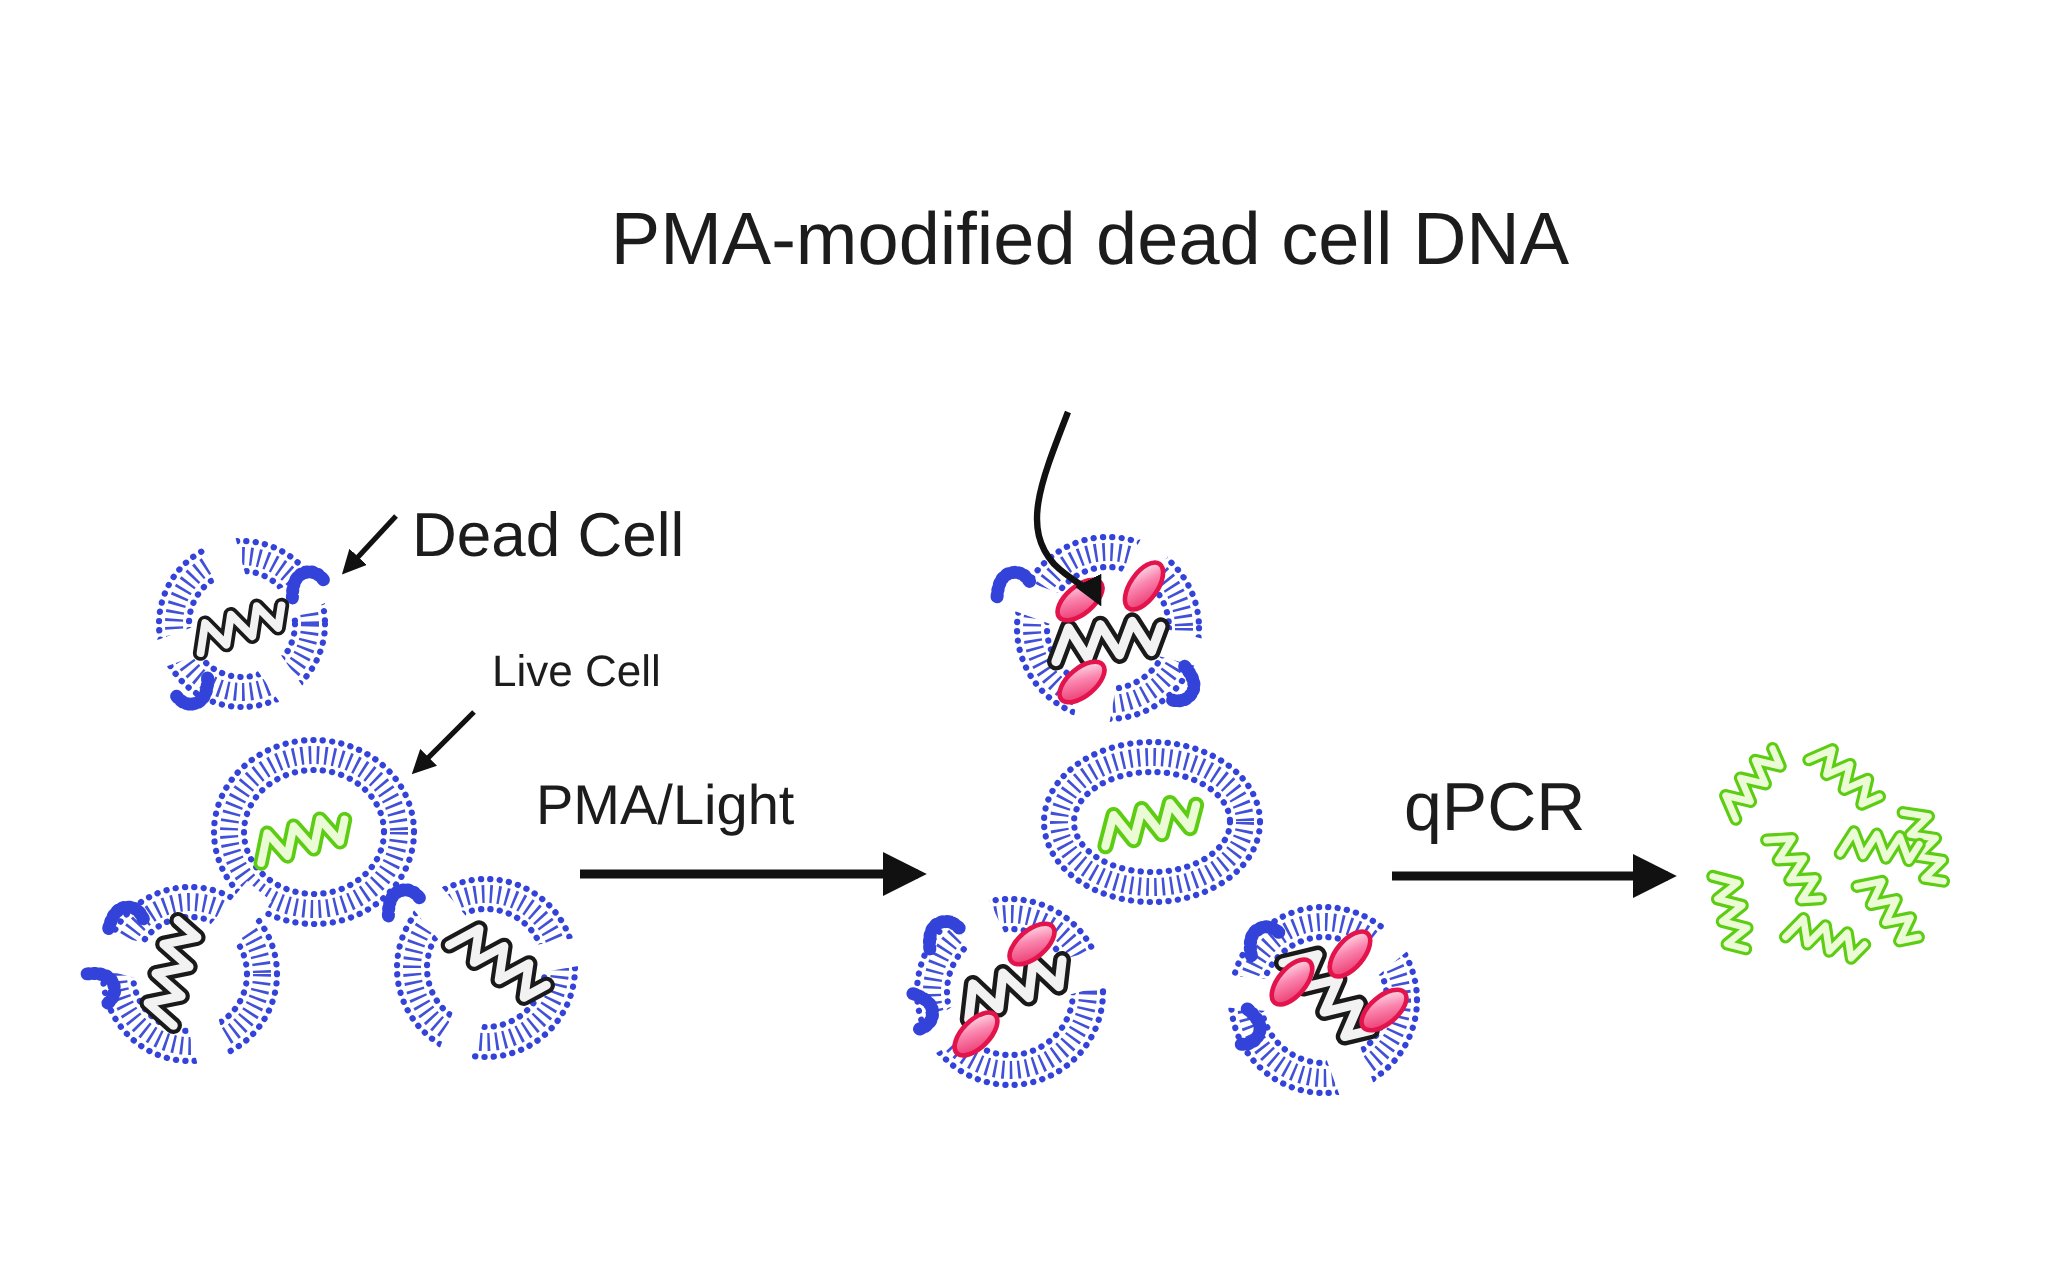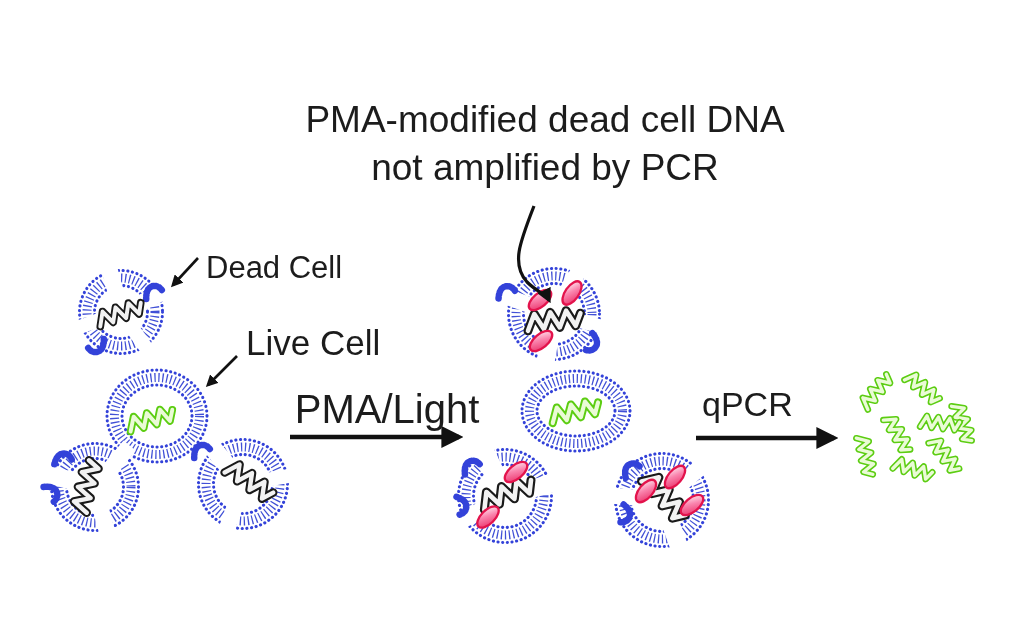--- a/index.html
+++ b/index.html
@@ -3,22 +3,22 @@
 <meta charset="utf-8">
 <style>
   html,body{margin:0;padding:0;background:#fff;}
   .canvas{position:relative;width:1024px;height:631px;background:#ffffff;
           font-family:"Liberation Sans",sans-serif;overflow:hidden;}
   svg.art{position:absolute;left:0;top:0;}
   .lbl{position:absolute;color:#1c1c1c;white-space:nowrap;}
   .title{left:195px;top:96px;width:700px;text-align:center;
          font-size:37px;line-height:48px;white-space:normal;}
   .dead-lbl{left:206px;top:250px;font-size:31px;}
-  .live-lbl{left:246px;top:323px;font-size:35px;}
-  .step1-lbl{left:292px;top:387px;width:190px;text-align:center;font-size:40px;}
+  .live-lbl{left:246px;top:323px;font-size:22px;}
+  .step1-lbl{left:268px;top:387px;width:190px;font-size:28px;}
   .step2-lbl{left:702px;top:385px;width:136px;font-size:34px;}
 
   
   .md{fill:none;stroke:#3342d9;stroke-width:3.1;stroke-dasharray:0.1 4.6;stroke-linecap:round;}
   .mt{fill:none;stroke:#4150d6;stroke-width:9;stroke-dasharray:1.3 2.7;}
   .er rect{fill:#ffffff;stroke:none;}
   .mini{fill:none;stroke:#3342d9;stroke-width:6.5;stroke-dasharray:1 2.1;stroke-linecap:round;}
 
   
   .dz-out{stroke:currentColor;stroke-width:9;fill:none;stroke-linejoin:round;stroke-linecap:round;}
@@ -213,20 +213,19 @@
 
   <line class="aline lblarrow" x1="198" y1="258" x2="173" y2="285" marker-end="url(#ahs)"></line>
   <line class="aline lblarrow" x1="237" y1="356" x2="208" y2="385" marker-end="url(#ahs)"></line>
   <path class="aline carrow" d="M534,206 C520,242 511,264 527,282 C537,292 546,294 549,300" marker-end="url(#ahs)"></path>
   <line class="aline parrow" x1="290" y1="437" x2="459" y2="437" marker-end="url(#ah)"></line>
   <line class="aline parrow" x1="696" y1="438" x2="834" y2="438" marker-end="url(#ah)"></line>
 </svg>
 
 <div class="lbl title">
   <span>PMA-modified dead cell DNA</span><br>
-  <span>not amplified by PCR</span>
 </div>
 <div class="lbl dead-lbl">Dead Cell</div>
 <div class="lbl live-lbl">Live Cell</div>
 <div class="lbl step1-lbl">PMA/Light</div>
 <div class="lbl step2-lbl">qPCR</div>
 
 </div>
 
 </body></html>

